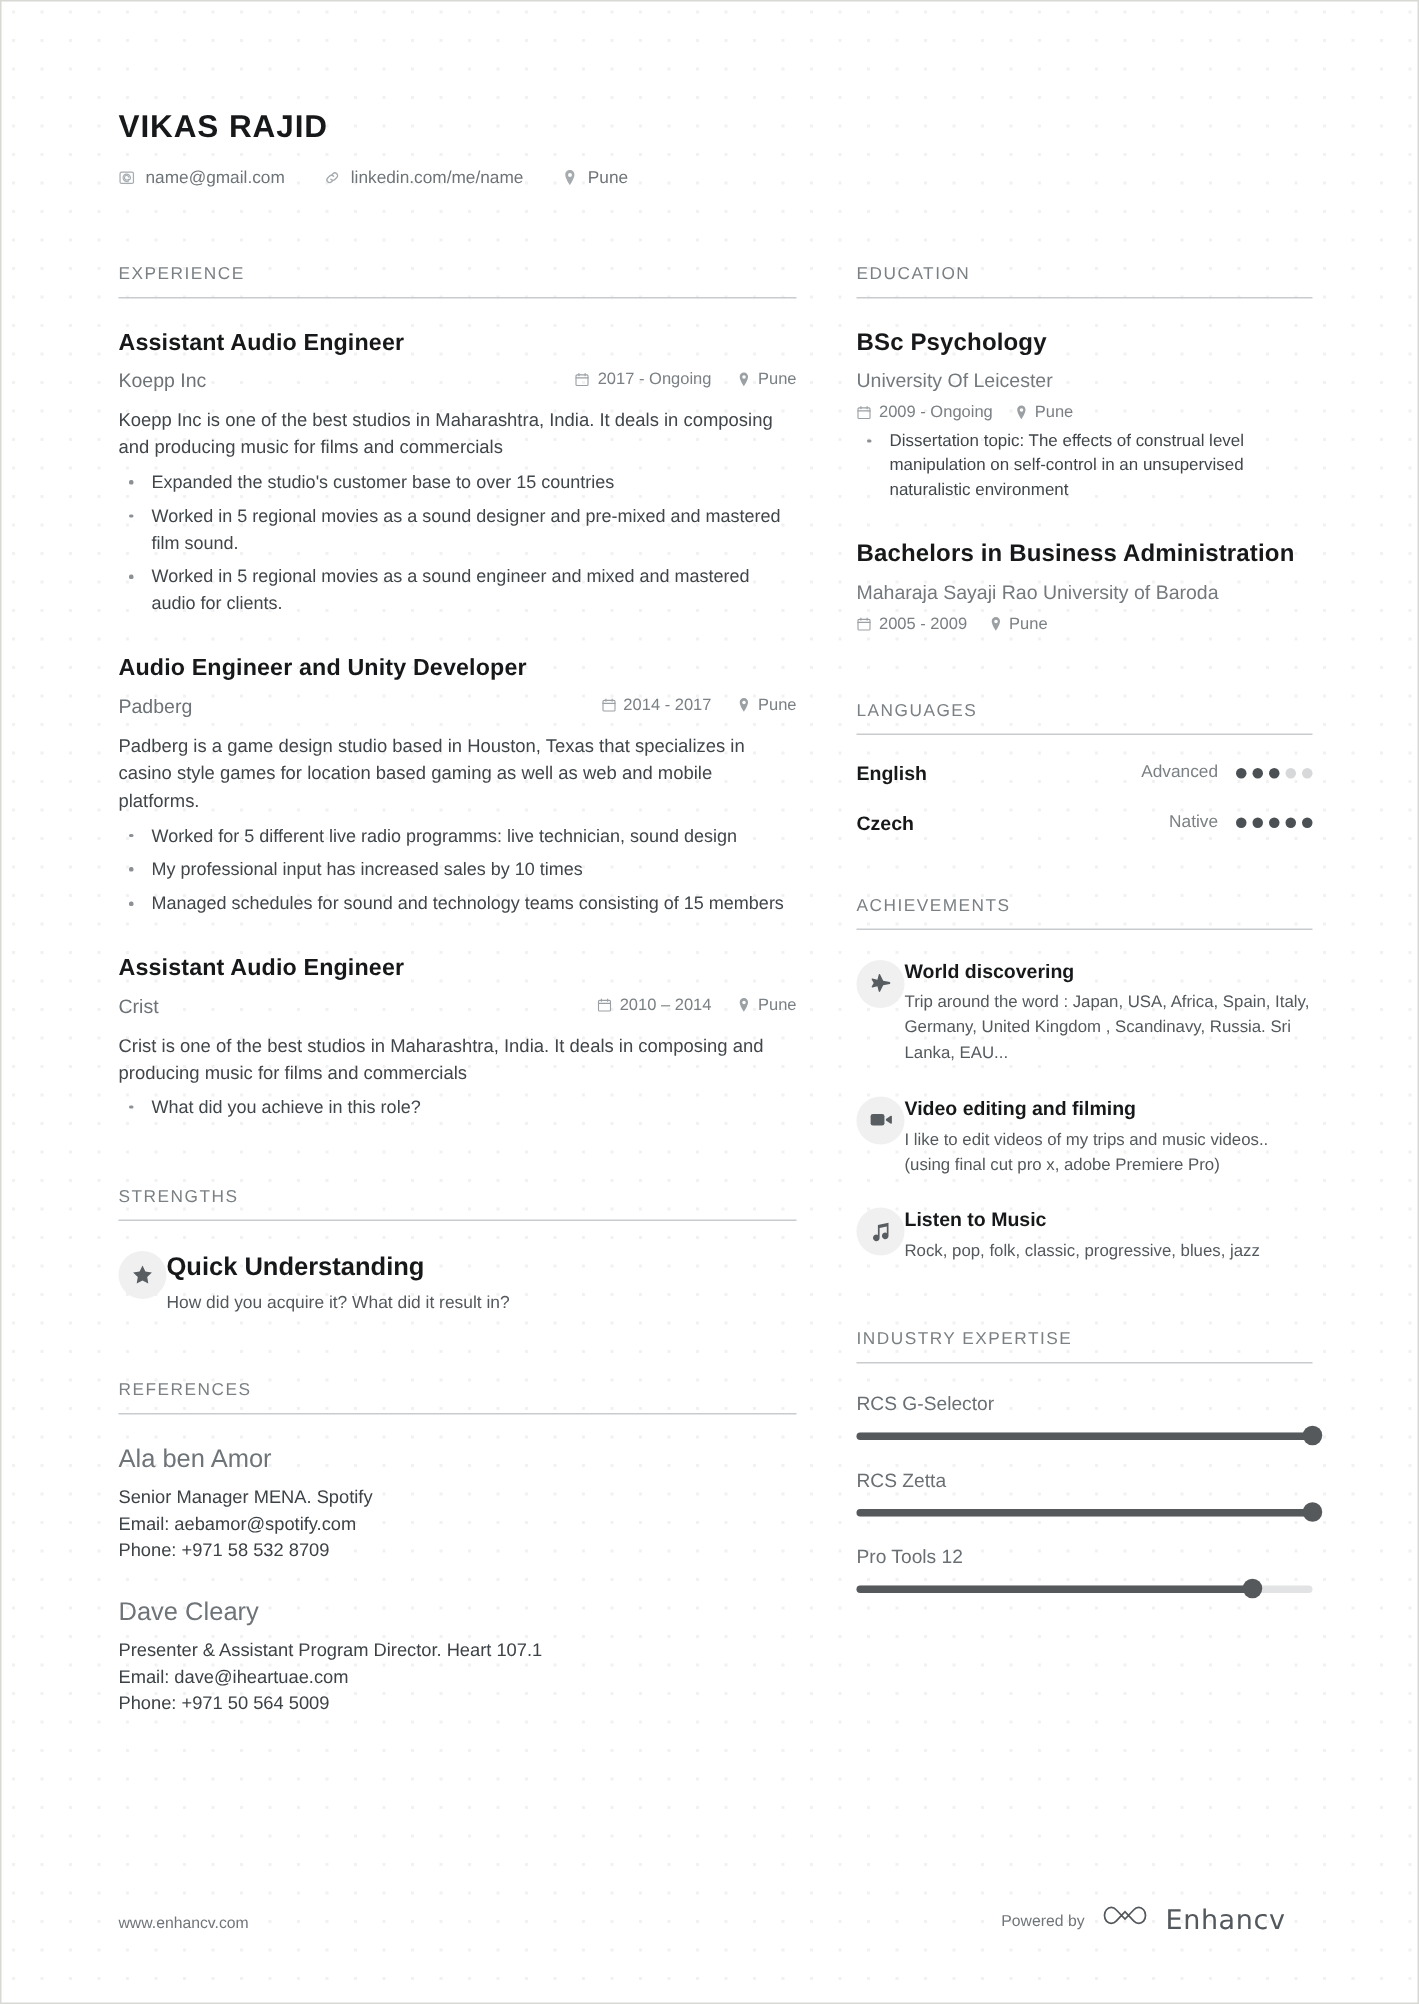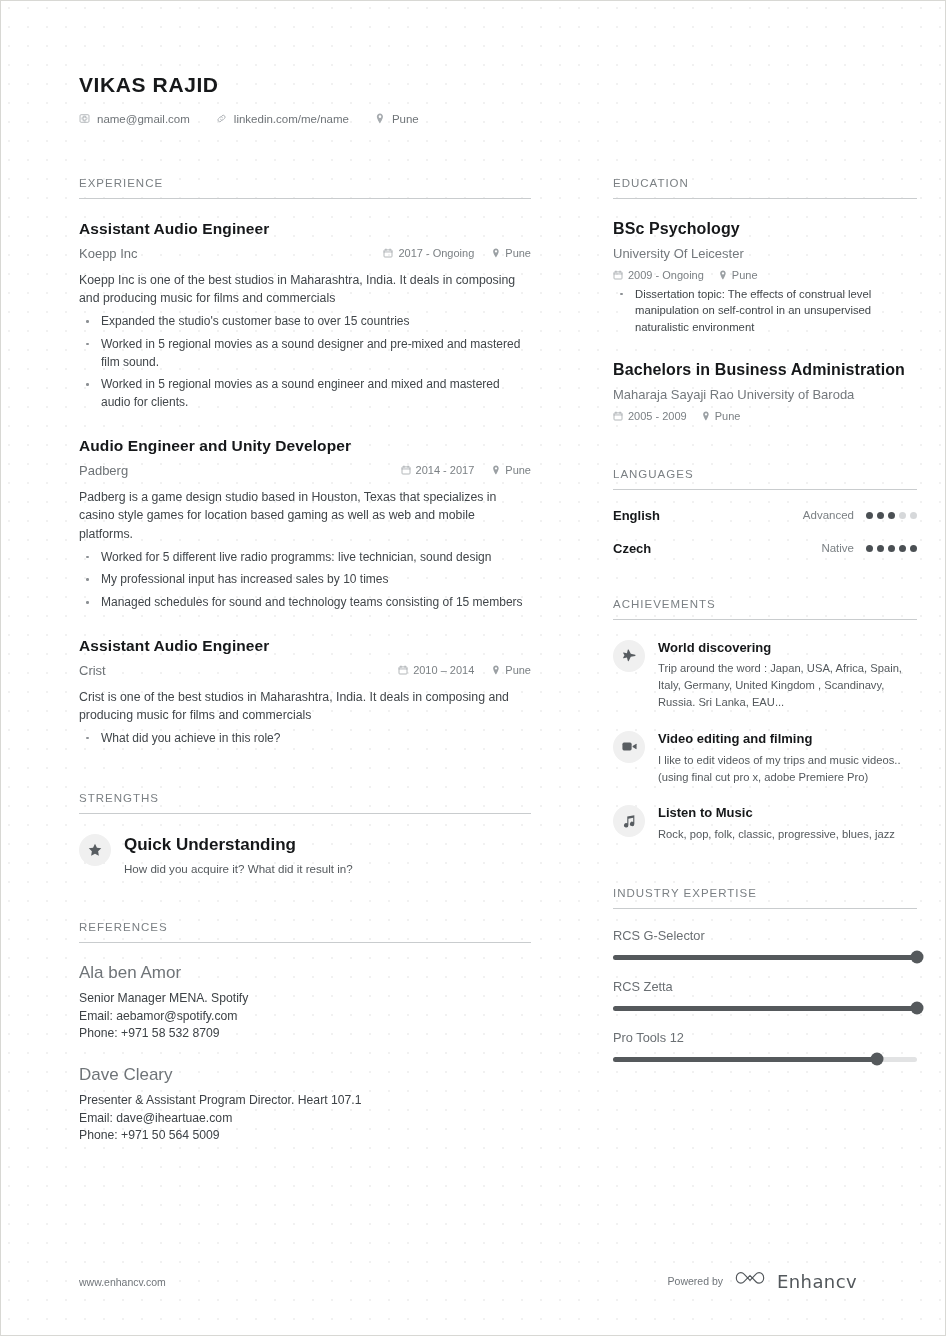--- a/index.html
+++ b/index.html
@@ -42,21 +42,21 @@
     align-items: center;
     gap: 7px;
     font-size: 11.5px;
     color: #6f7478;
     white-space: nowrap;
   }
   .contact-item svg { display: block; flex: none; }
 
   
   .col-left  { position: absolute; left: 78px;  top: 176px; width: 452px; }
-  .col-right { position: absolute; left: 570px; top: 176px; width: 304px; margin-left: 42px; }
+  .col-right { position: absolute; left: 570px; top: 176px; width: 304px; }
 
   
   .section { margin-bottom: 0; }
   .section-title {
     font-size: 11.5px;
     letter-spacing: 1.0px;
     color: #7b8084;
     text-transform: uppercase;
     padding-bottom: 9px;
   }
@@ -131,21 +131,20 @@
 
   
   .col-right .entry-title { font-size: 16px; line-height: 1.30; }
   .col-right .entry-org { font-size: 13px; color: #74797d; }
   .col-right .edu-meta { display: flex; gap: 15px; margin-top: 6px; }
   .col-right ul.bullets li { font-size: 11.3px; line-height: 1.48; }
 
   
   .icon-item {
     display: flex;
-    gap: 13px;
     margin-top: 19px;
     align-items: flex-start;
   }
   .icon-circle {
     flex: none;
     width: 32px;
     height: 32px;
     border-radius: 50%;
     background: #f0f0f0;
     display: flex;

